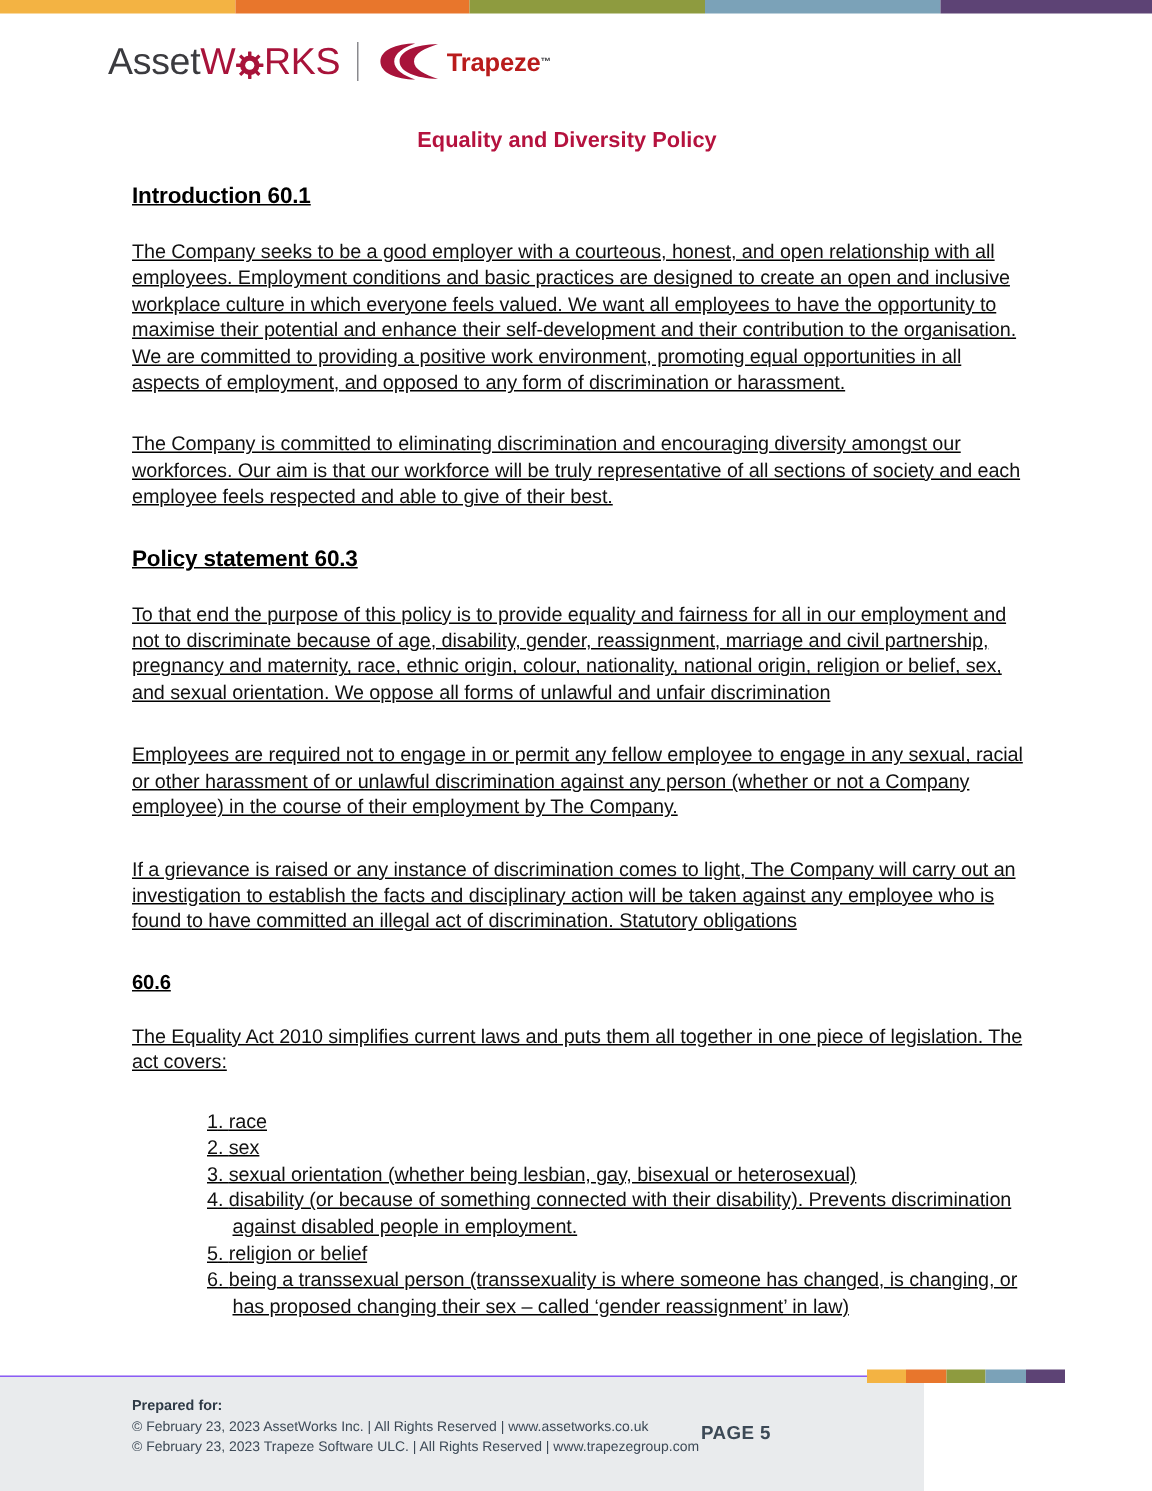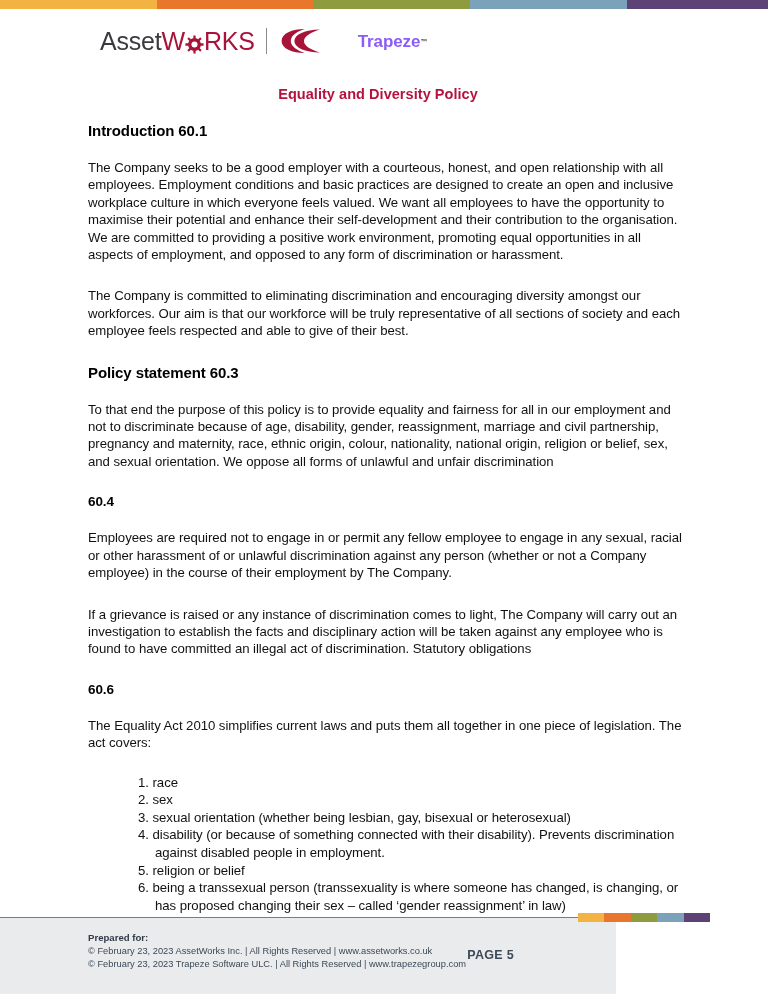--- a/index.html
+++ b/index.html
@@ -24,21 +24,21 @@
   }
   .top-stripe .seg { height: 100%; }
   .seg-1 { flex: 0 0 20.4%; }
   .seg-2 { flex: 0 0 20.4%; }
   .seg-3 { flex: 0 0 20.4%; }
   .seg-4 { flex: 0 0 20.4%; }
   .seg-5 { flex: 1 1 auto; }
 
   
   .page-header {
-    padding: 17px 0 0 100px;
+    padding: 17px 0 0 72px;
     height: 56px;
     box-sizing: border-box;
   }
   .logo-lockup {
     display: flex;
     align-items: center;
     height: 30px;
   }
   .logo-assetworks {
     font-size: 25px;
@@ -70,24 +70,23 @@
     align-items: center;
   }
   .trapeze-swoosh {
     width: 42px;
     height: 26px;
     margin-right: 4px;
   }
   .logo-trapeze {
     font-size: 17px;
     font-weight: 700;
-    color: #8b5cf6;
+    color: #b91c1c;
     letter-spacing: -0.1px;
     line-height: 1;
-    margin-left: 32px;
   }
   .logo-tm {
     font-size: 7px;
     vertical-align: super;
     color: #3b3b3f;
     font-weight: 700;
   }
 
   
   .doc-title {
@@ -96,20 +95,21 @@
     font-size: 14.5px;
     font-weight: 700;
     margin: 21px 12px 0 0;
     padding-right: 0px;
     letter-spacing: 0.05px;
   }
 
   .doc-content {
     padding: 0 80px 0 88px;
     margin-top: 20px;
+    text-decoration: underline;
   }
 
   h2.section-heading {
     font-size: 15px;
     font-weight: 700;
     color: #000000;
     margin: 0 0 20px 0;
     letter-spacing: -0.1px;
   }
   h3.section-heading-sm {
@@ -262,21 +262,20 @@
   <section class="block">
     <p class="body-text">The Company is committed to eliminating discrimination and encouraging diversity amongst our workforces. Our aim is that our workforce will be truly representative of all sections of society and each employee feels respected and able to give of their best.</p>
   </section>
 
   <section class="block">
     <h2 class="section-heading">Policy statement 60.3</h2>
     <p class="body-text">To that end the purpose of this policy is to provide equality and fairness for all in our employment and not to discriminate because of age, disability, gender, reassignment, marriage and civil partnership, pregnancy and maternity, race, ethnic origin, colour, nationality, national origin, religion or belief, sex, and sexual orientation. We oppose all forms of unlawful and unfair discrimination</p>
   </section>
 
   <section class="block">
-    <h3 class="section-heading-sm">60.4</h3>
     <p class="body-text">Employees are required not to engage in or permit any fellow employee to engage in any sexual, racial or other harassment of or unlawful discrimination against any person (whether or not a Company employee) in the course of their employment by The Company.</p>
   </section>
 
   <section class="block">
     <p class="body-text">If a grievance is raised or any instance of discrimination comes to light, The Company will carry out an investigation to establish the facts and disciplinary action will be taken against any employee who is found to have committed an illegal act of discrimination. Statutory obligations</p>
   </section>
 
   <section class="block">
     <h3 class="section-heading-sm">60.6</h3>
     <p class="body-text tight">The Equality Act 2010 simplifies current laws and puts them all together in one piece of legislation. The act covers:</p>

